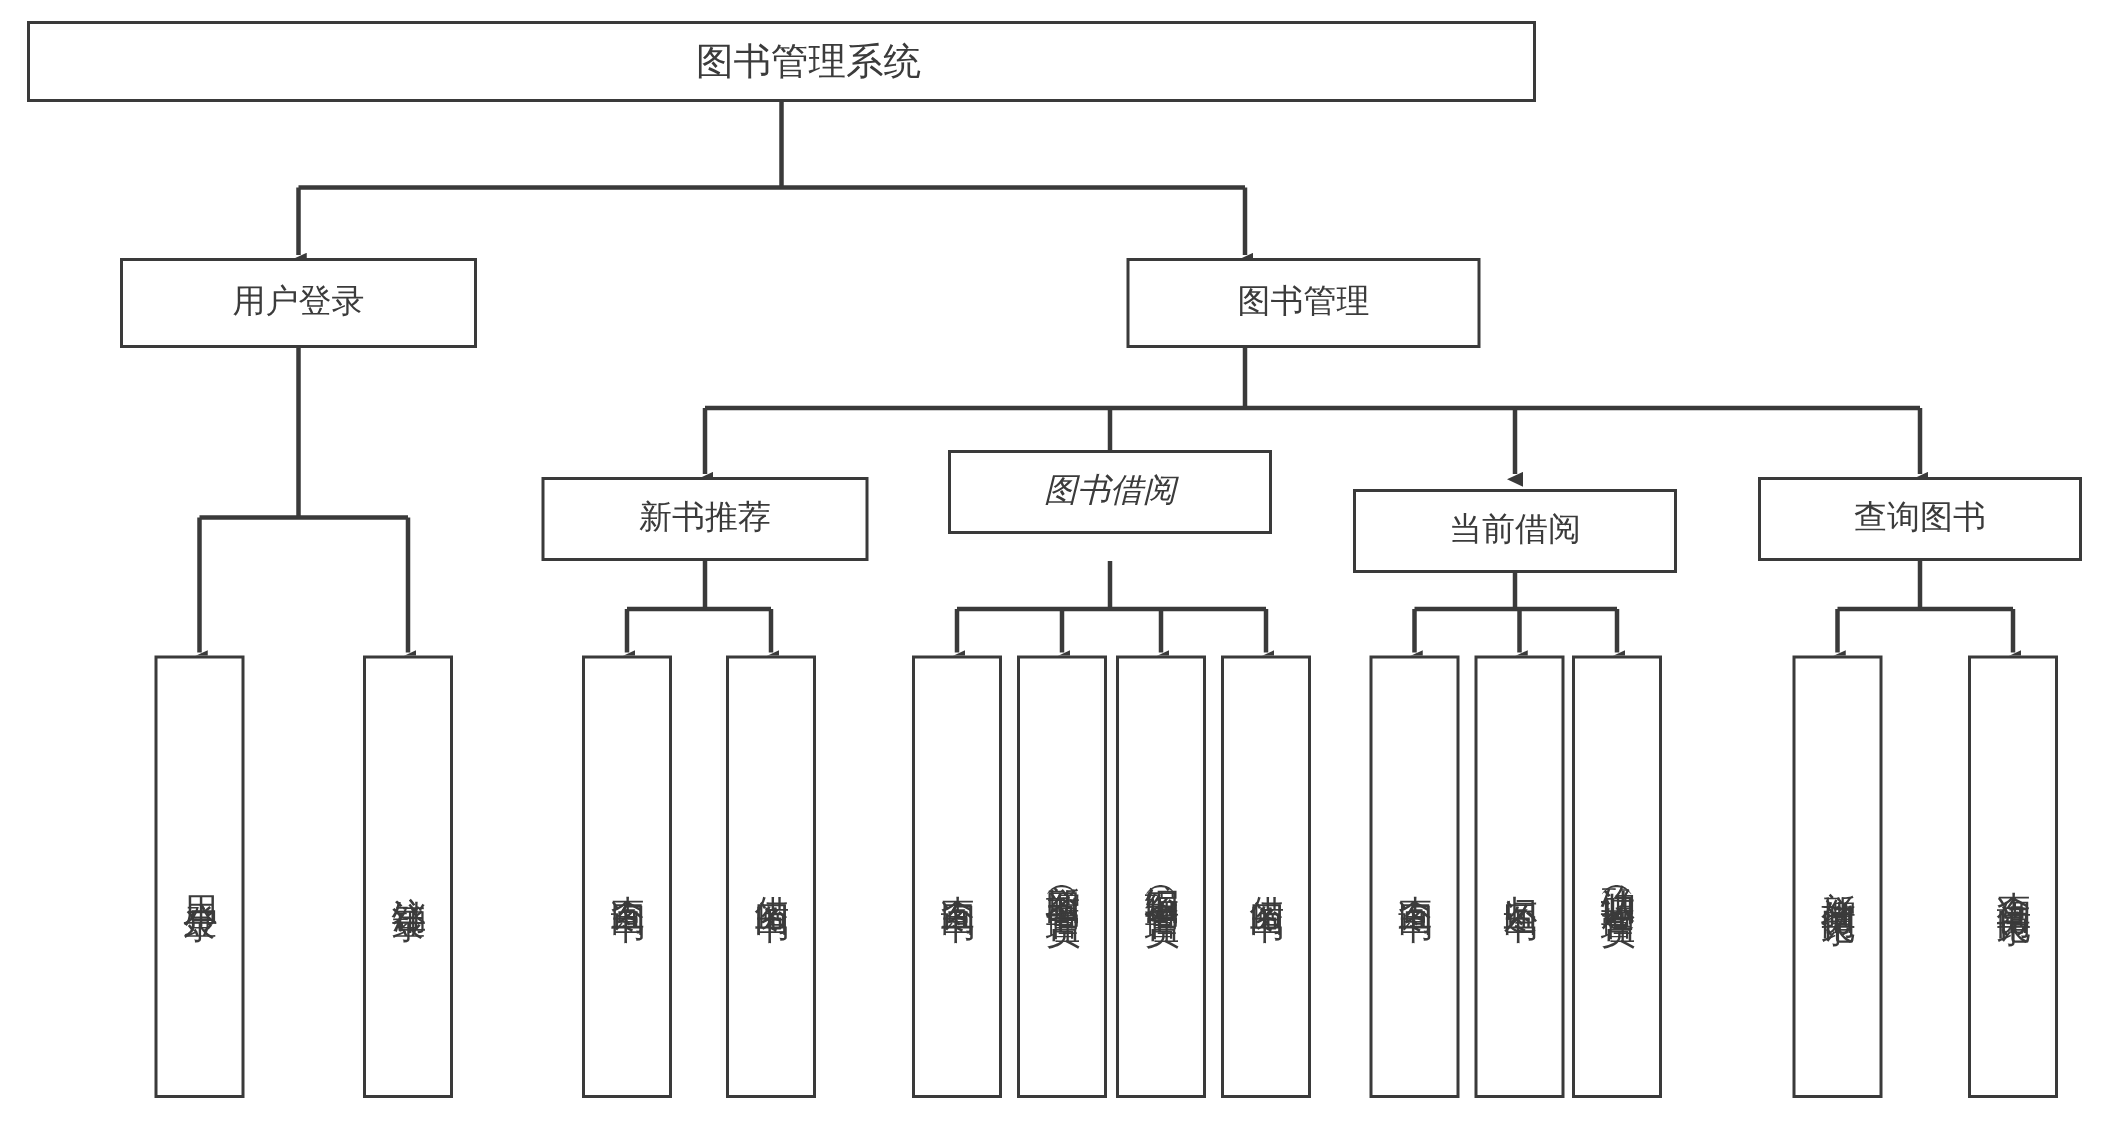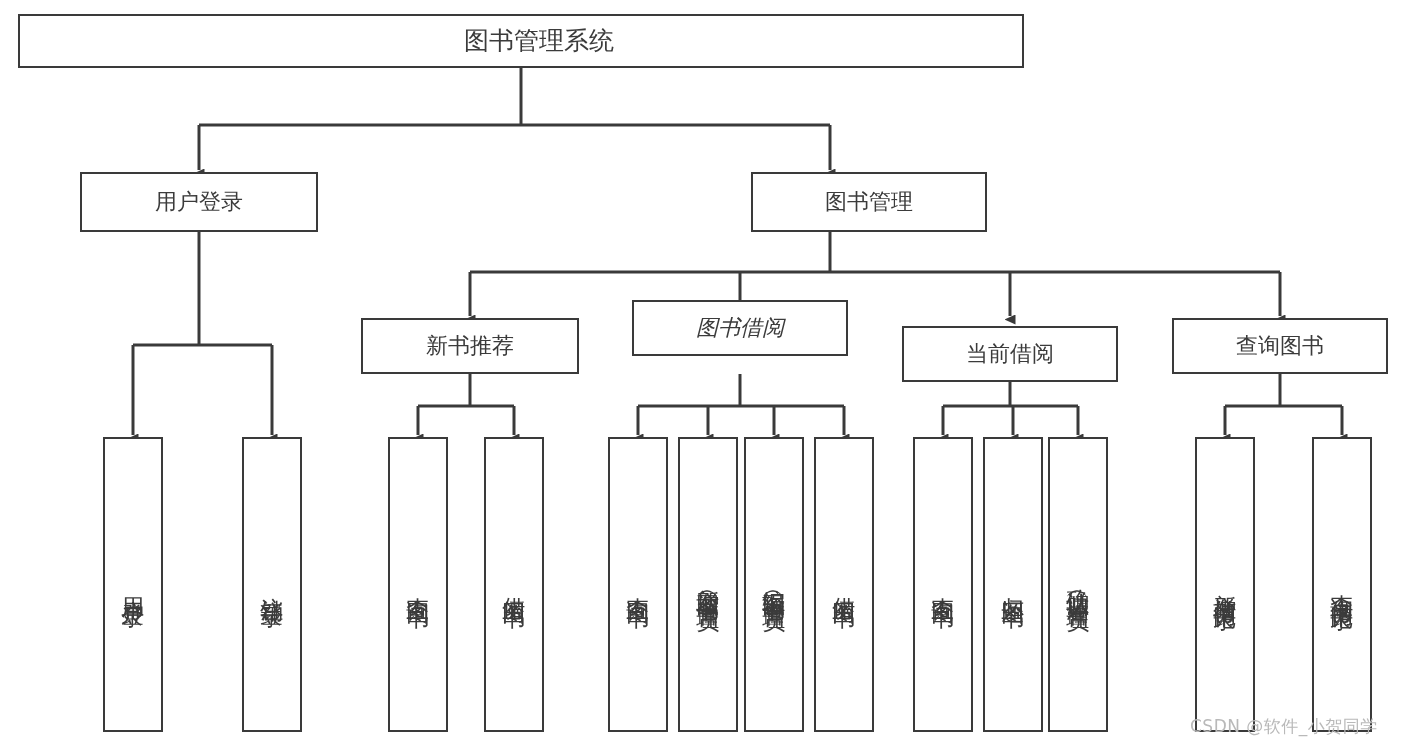--- a/index.html
+++ b/index.html
@@ -173,15 +173,14 @@
         <span class="vtext">确认归还（管理员）</span>
       </div>
       <div class="node leaf" style="left: 1195px; top: 437px; width: 60px; height: 295px;">
         <span class="vtext">新增借阅记录</span>
       </div>
       <div class="node leaf" style="left: 1312px; top: 437px; width: 60px; height: 295px;">
         <span class="vtext">查询借阅记录</span>
       </div>
     </div>
 
-  <div class="watermark" style="left: 1190px; top: 715px;">CSDN @软件_小贺同学</div>
 
 </div>
 
 </body></html>

